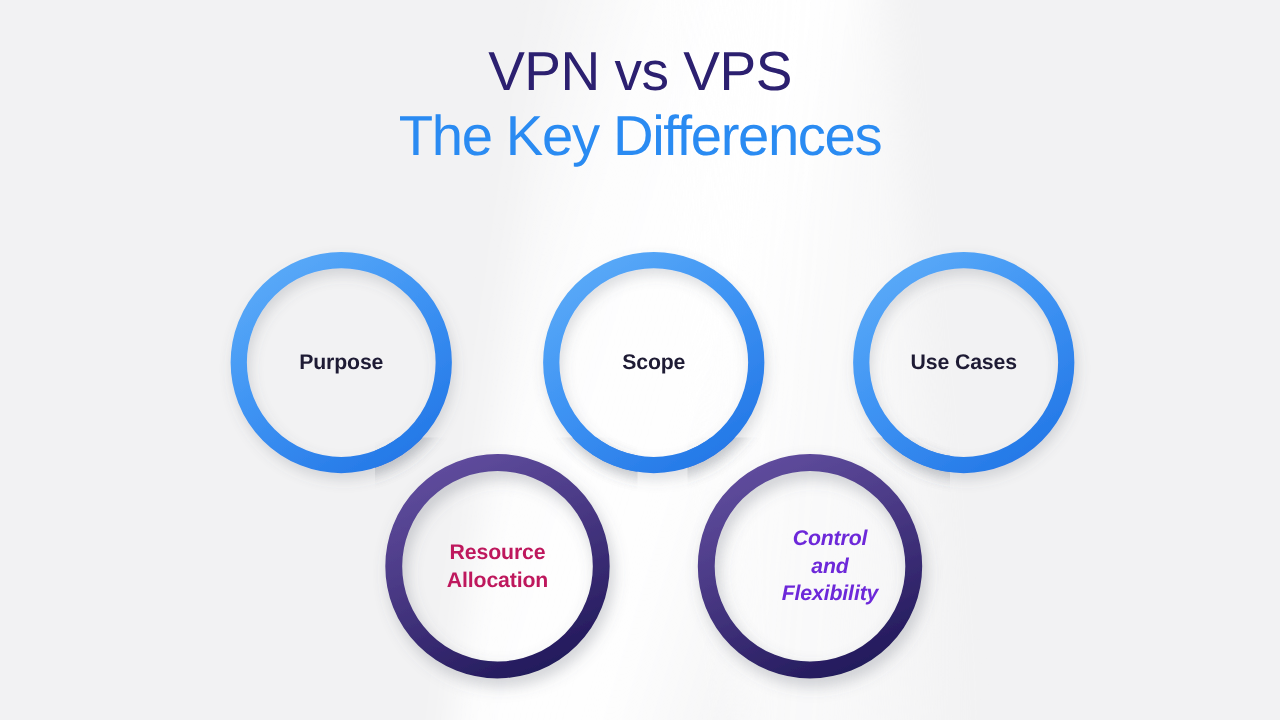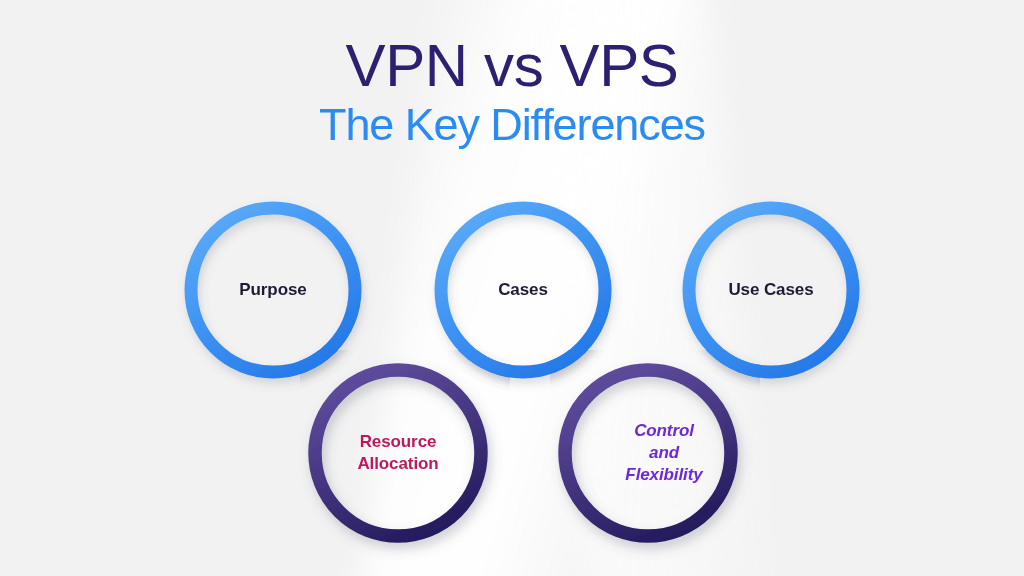--- a/index.html
+++ b/index.html
@@ -51,21 +51,21 @@
     position: absolute;
     top: 36px;
     left: 0;
     width: 1024px;
     text-align: center;
     line-height: 1.0;
     z-index: 5;
   }
   #title-line1 {
     display: block;
-    font-size: 60px;
+    font-size: 44px;
     font-weight: 500;
     letter-spacing: -0.4px;
     color: #2c2070;
     padding-bottom: 6px;
   }
   #title-line2 {
     display: block;
     font-size: 45px;
     font-weight: 400;
     letter-spacing: -1.1px;
@@ -200,21 +200,21 @@
       </g>
 
       <g clip-path="url(#clipWeaveD)">
         <circle cx="771" cy="290" r="82" fill="none" stroke="url(#gradBlue3)" stroke-width="13" filter="url(#ringShadowSoft)"></circle>
       </g>
     </g>
   </svg>
 
   <div class="ring-label r1" style="left: 273px; top: 290px; color: rgb(30, 27, 52);">Purpose</div>
 
-  <div class="ring-label r2" style="left: 523px; top: 290px; color: rgb(30, 27, 52);">Cases</div>
+  <div class="ring-label r2" style="left: 523px; top: 290px; color: rgb(30, 27, 52);">Scope</div>
 
   <div class="ring-label r3" style="left: 771px; top: 290px; color: rgb(30, 27, 52);">Use Cases</div>
 
   <div class="ring-label r4" style="left: 398px; top: 453px; color: #be185d;">Resource
 Allocation</div>
 
   <div class="ring-label r5" style="left: 664px; top: 453px; color: #6d28d9; font-style: italic;">Control
 and
 Flexibility</div>
 </div>

